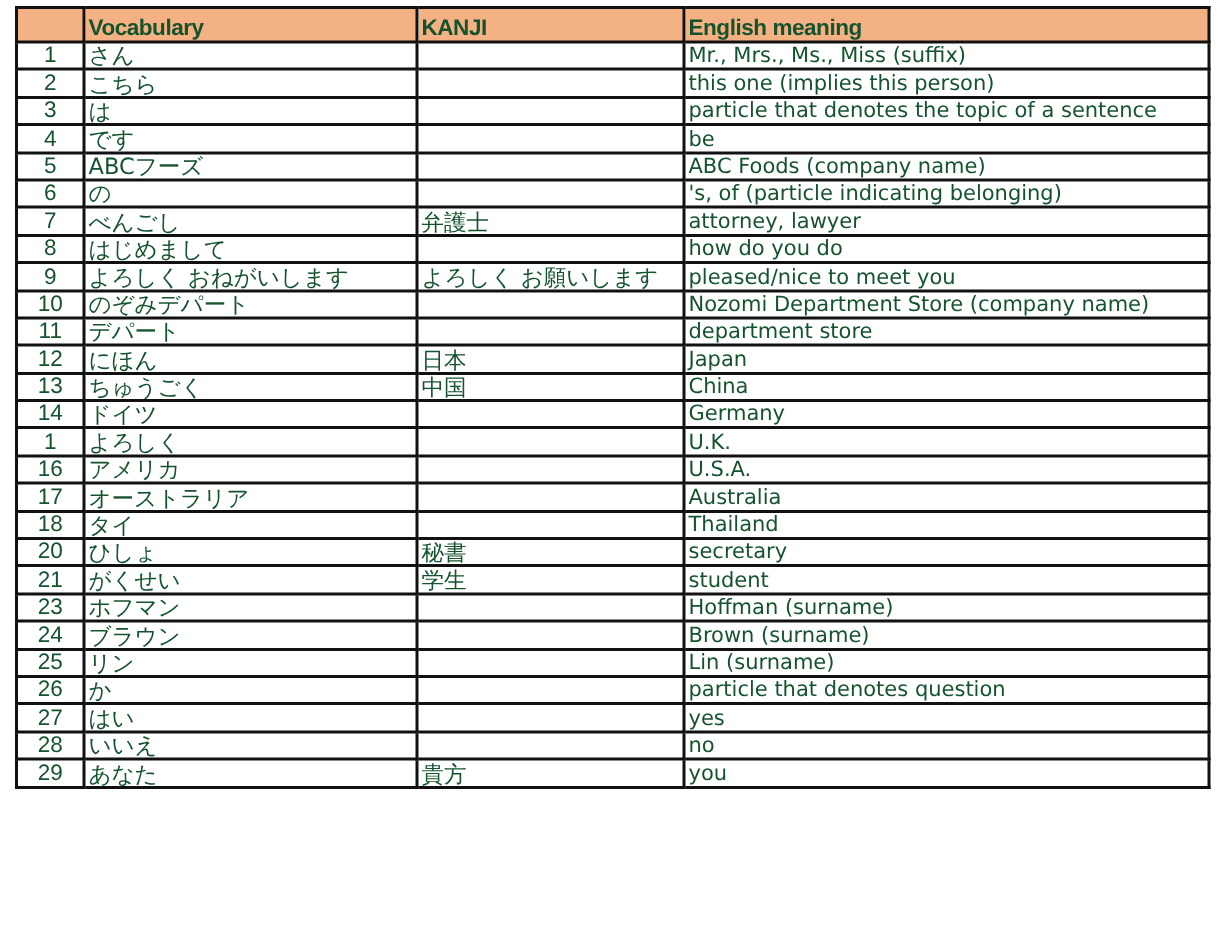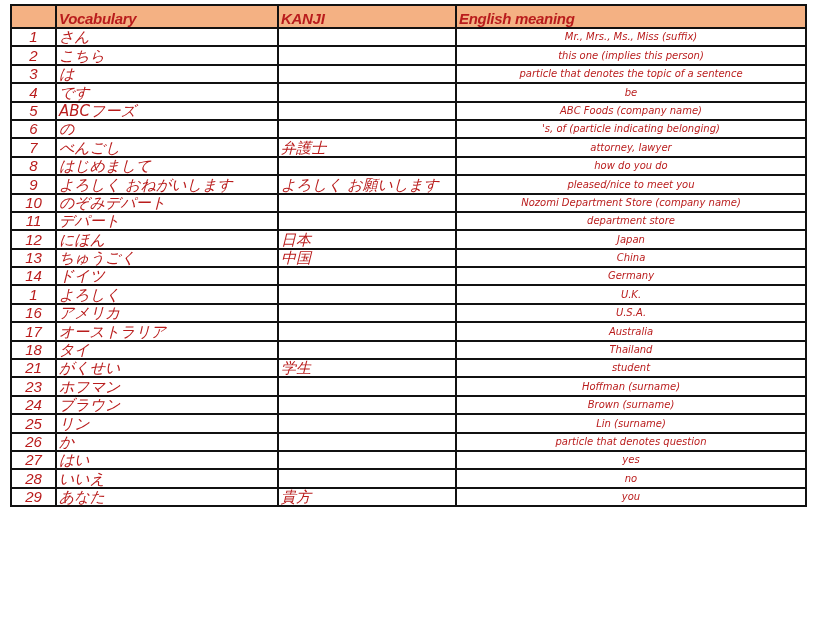--- a/index.html
+++ b/index.html
@@ -2,22 +2,21 @@
 <html><head>
   <meta charset="utf-8">
   <style>
     html, body { margin: 0; padding: 0; background: #ffffff; }
     body { width: 815px; height: 617px; overflow: hidden; position: relative; }
     .sheet {
       position: absolute; left: 10px; top: 4px;
       border-collapse: collapse;
       table-layout: fixed;
       font-family: "DejaVu Sans", "Liberation Sans", sans-serif;
-      color: #b91c1c;
-      font-style: italic;
+      color: #14532d;
     }
     .sheet col.c-num { width: 45px; }
     .sheet col.c-vocab { width: 222px; }
     .sheet col.c-kanji { width: 178px; }
     .sheet col.c-eng { width: 350px; }
     .sheet th, .sheet td {
       border: 2px solid #111;
       height: 16.4px;
       padding: 0 2px;
       white-space: nowrap;
@@ -29,21 +28,21 @@
       background: #f4b183;
       font-family: "Liberation Sans", sans-serif;
       font-weight: bold;
       font-size: 15px;
       text-align: left;
       height: 21px;
       letter-spacing: -0.3px;
     }
     .sheet td { font-size: 15px; }
     .sheet td.num { text-align: center; font-family: "Liberation Sans", sans-serif; font-size: 15px; }
-    .sheet td.eng { font-size: 10px; text-align: center; }
+    .sheet td.eng { font-size: 14px; }
   </style>
 </head>
 <body>
 
 <table class="sheet">
   <colgroup>
     <col class="c-num">
       <col class="c-vocab">
       <col class="c-kanji">
       <col class="c-eng">
@@ -159,20 +158,26 @@
         <td></td>
         <td class="eng">Australia</td>
       </tr>
       <tr>
         <td class="num">18</td>
         <td>タイ</td>
         <td></td>
         <td class="eng">Thailand</td>
       </tr>
       <tr>
+        <td class="num">20</td>
+        <td>ひしょ</td>
+        <td>秘書</td>
+        <td class="eng">secretary</td>
+      </tr>
+      <tr>
         <td class="num">21</td>
         <td>がくせい</td>
         <td>学生</td>
         <td class="eng">student</td>
       </tr>
       <tr>
         <td class="num">23</td>
         <td>ホフマン</td>
         <td></td>
         <td class="eng">Hoffman (surname)</td>

